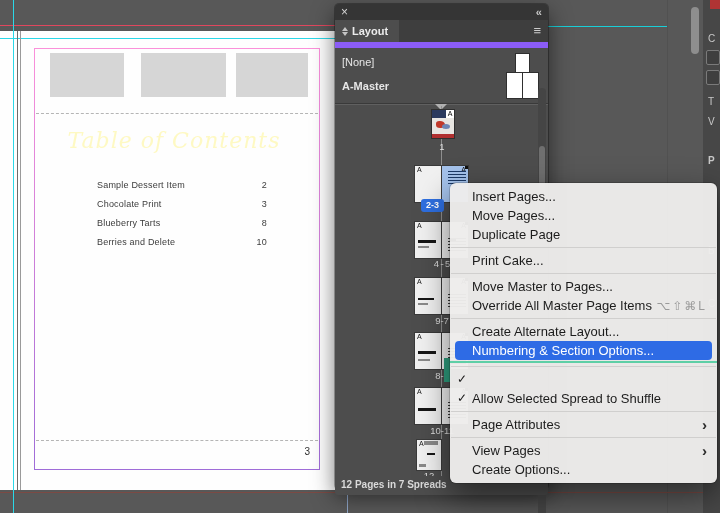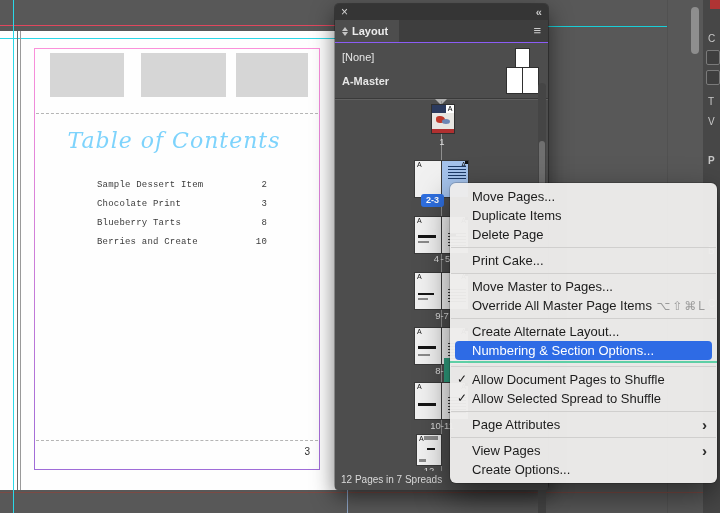--- a/index.html
+++ b/index.html
@@ -28,25 +28,25 @@
     left:34px;top:48px;width:284px;height:420px;z-index:4;
     border:1px solid;border-image:linear-gradient(180deg,#fb90da,#9f6cd8) 1;
   }
   .placeholder{top:53px;height:44px;background:#d6d6d6;z-index:5;}
   .ph1{left:50px;width:74px;} .ph2{left:141px;width:85px;} .ph3{left:236px;width:72px;}
   .dashline{left:36px;width:282px;height:0;border-top:1px dashed #b5b5b5;z-index:5;}
   .dash-top{top:113px;} .dash-bottom{top:440px;}
   .doc-title{
     left:34px;top:128px;width:280px;text-align:center;z-index:5;
     font-family:"DejaVu Serif", serif;font-style:italic;font-size:22px;
-    color:#7dd3fc;letter-spacing:1px;
+    color:#fef9c3;letter-spacing:1px;
   }
   .toc-frame{left:97px;top:175px;width:170px;z-index:5;}
   .toc-row{position:relative;display:flex;justify-content:space-between;
-    height:19px;align-items:center;font-size:9px;color:#3c3c3c;letter-spacing:.2px;font-family:Liberation Mono, monospace;}
+    height:19px;align-items:center;font-size:9px;color:#3c3c3c;letter-spacing:.2px;}
   .pagenum{left:284px;top:446px;width:26px;text-align:right;font-size:10px;color:#2e2e2e;z-index:5;}
 
   
   .panel{
     left:335px;top:4px;width:213px;height:485px;z-index:10;
     background:#4d4d4d;border-radius:4px;
     box-shadow:0 8px 22px rgba(0,0,0,.55), 0 0 0 1px rgba(0,0,0,.28);
   }
   .panel-titlebar{position:absolute;left:0;top:0;width:100%;height:16px;background:#353535;
     border-radius:4px 4px 0 0;color:#cfcfcf;}
@@ -54,21 +54,21 @@
   .panel-collapse{position:absolute;right:7px;top:1px;font-size:11px;font-weight:bold;
     letter-spacing:-1px;color:#c9c9c9;line-height:14px;}
   .panel-tabs{position:absolute;left:0;top:16px;width:100%;height:22px;background:#3e3e3e;}
   .panel-tab{position:absolute;left:0;top:0;height:22px;width:64px;background:#4d4d4d;
     display:flex;align-items:center;gap:4px;padding-left:7px;box-sizing:border-box;}
   .panel-tab-label{font-size:11px;font-weight:bold;color:#ececec;}
   .updown{display:inline-flex;flex-direction:column;align-items:center;gap:1px;}
   .tri-u{width:0;height:0;border-left:3px solid transparent;border-right:3px solid transparent;border-bottom:4px solid #c4c4c4;}
   .tri-d{width:0;height:0;border-left:3px solid transparent;border-right:3px solid transparent;border-top:4px solid #c4c4c4;}
   .panel-menu-icon{position:absolute;right:7px;top:3px;font-size:13px;color:#cccccc;font-weight:bold;}
-  .panel-list{position:absolute;left:0;top:38px;width:100%;height:447px;border-top:1px solid #8b5cf6;}
+  .panel-list{position:absolute;left:0;top:38px;width:100%;height:447px;border-top:6px solid #8b5cf6;}
   .master-row-label{position:absolute;left:7px;font-size:11px;color:#e6e6e6;}
   .thumb{position:absolute;background:#ffffff;box-shadow:0 0 0 1px #2f2f2f;}
   .divider{position:absolute;left:0;width:100%;height:2px;
     background:linear-gradient(#3a3a3a 50%, #606060 50%);}
   .scroll-arrow{position:absolute;width:0;height:0;border-left:6px solid transparent;
     border-right:6px solid transparent;border-top:6px solid #b0b0b0;}
   .spine{position:absolute;left:106px;top:58px;width:1px;height:388px;background:#8f8f8f;}
   .pg{position:absolute;width:26px;height:36px;background:#f1f1f1;box-shadow:0 0 0 1px #3a3a3a;}
   .pg .a{position:absolute;top:0;font-size:7px;line-height:8px;color:#141414;}
   .a-left{left:2px;} .a-right{right:2px;}
@@ -78,21 +78,21 @@
   .lines-blue{background:repeating-linear-gradient(to bottom,#1c3a66 0 1px,transparent 1px 3px);}
   .bar{position:absolute;background:#161616;}
   .bar-gray{background:#8a8a8a;}
   .corner-dot{position:absolute;width:3px;height:3px;background:#101010;}
   .spread-label{position:absolute;width:60px;text-align:center;font-size:9.5px;color:#dedede;}
   .label-pill{position:absolute;background:#2e6fe0;color:#ffffff;font-size:9px;font-weight:bold;
     padding:1px 5px 2px;border-radius:3px;}
   .panel-scrollbar{position:absolute;right:2px;top:40px;width:8px;height:440px;background:#454545;border-radius:4px;}
   .panel-scroll-thumb{position:absolute;left:1px;top:58px;width:6px;height:64px;background:#6f6f6f;border-radius:3px;}
   .panel-status{position:absolute;left:0;bottom:0;width:100%;height:19px;background:#4d4d4d;border-radius:0 0 3px 3px;}
-  .panel-status span{position:absolute;left:6px;top:3px;font-size:10px;font-weight:normal;color:#dadada;}
+  .panel-status span{position:absolute;left:6px;top:3px;font-size:10px;font-weight:bold;color:#dadada;}
 
   
   .cover{position:absolute;left:97px;top:62px;width:22px;height:28px;background:#e8e6e2;box-shadow:0 0 0 1px #2f2f2f;overflow:hidden;}
   .cover .band-top{position:absolute;left:0;top:0;width:100%;height:8px;background:#2b3a5e;}
   .cover .blob{position:absolute;left:4px;top:11px;width:9px;height:7px;background:#c0392b;border-radius:40% 60% 50% 50%;}
   .cover .blob2{position:absolute;left:10px;top:14px;width:8px;height:5px;background:#6d86b5;border-radius:50%;}
   .cover .band-bottom{position:absolute;left:0;bottom:0;width:100%;height:4px;background:#b03030;}
   .cover .abadge{position:absolute;right:0;top:0;width:8px;height:8px;background:#fff;
     font-size:7px;line-height:8px;text-align:center;color:#000;}
 
@@ -148,21 +148,21 @@
   </div>
   <div class="toc-row">
     <span>Chocolate Print</span>
     <span>3</span>
   </div>
   <div class="toc-row">
     <span>Blueberry Tarts</span>
     <span>8</span>
   </div>
   <div class="toc-row">
-    <span>Berries and Create</span>
+    <span>Berries and Delete</span>
     <span>10</span>
   </div>
 </div>
 
 <div class="abs dashline dash-bottom"></div>
 <div class="abs pagenum">3</div>
 
 <div class="abs panel">
   <div class="panel-titlebar">
     <span class="panel-close">×</span>
@@ -274,27 +274,27 @@
     <div class="panel-status">
       <span>12 Pages in 7 Spreads</span>
     </div>
   </div>
 </div>
 
 <div class="abs green-sliver"></div>
 
 <div class="abs menu">
   <div class="mi">
+      <span>Insert Pages...</span>
+    </div>
+  <div class="mi">
       <span>Move Pages...</span>
     </div>
   <div class="mi">
-      <span>Duplicate Items</span>
-    </div>
-  <div class="mi">
-      <span>Delete Page</span>
+      <span>Duplicate Page</span>
     </div>
   <div class="sep"></div>
   <div class="mi">
       <span>Print Cake...</span>
     </div>
   <div class="sep"></div>
   <div class="mi">
       <span>Move Master to Pages...</span>
     </div>
   <div class="mi">
@@ -305,21 +305,20 @@
   <div class="mi">
       <span>Create Alternate Layout...</span>
     </div>
   <div class="mi mi-hl">
       <span>Numbering &amp; Section Options...</span>
     </div>
   <div class="teal-line"></div>
   <div class="sep"></div>
   <div class="mi">
     <span class="check">✓</span>
-    <span>Allow Document Pages to Shuffle</span>
   </div>
   <div class="mi">
     <span class="check">✓</span>
     <span>Allow Selected Spread to Shuffle</span>
   </div>
   <div class="sep"></div>
   <div class="mi">
     <span>Page Attributes</span>
     <span class="chev">›</span>
   </div>

